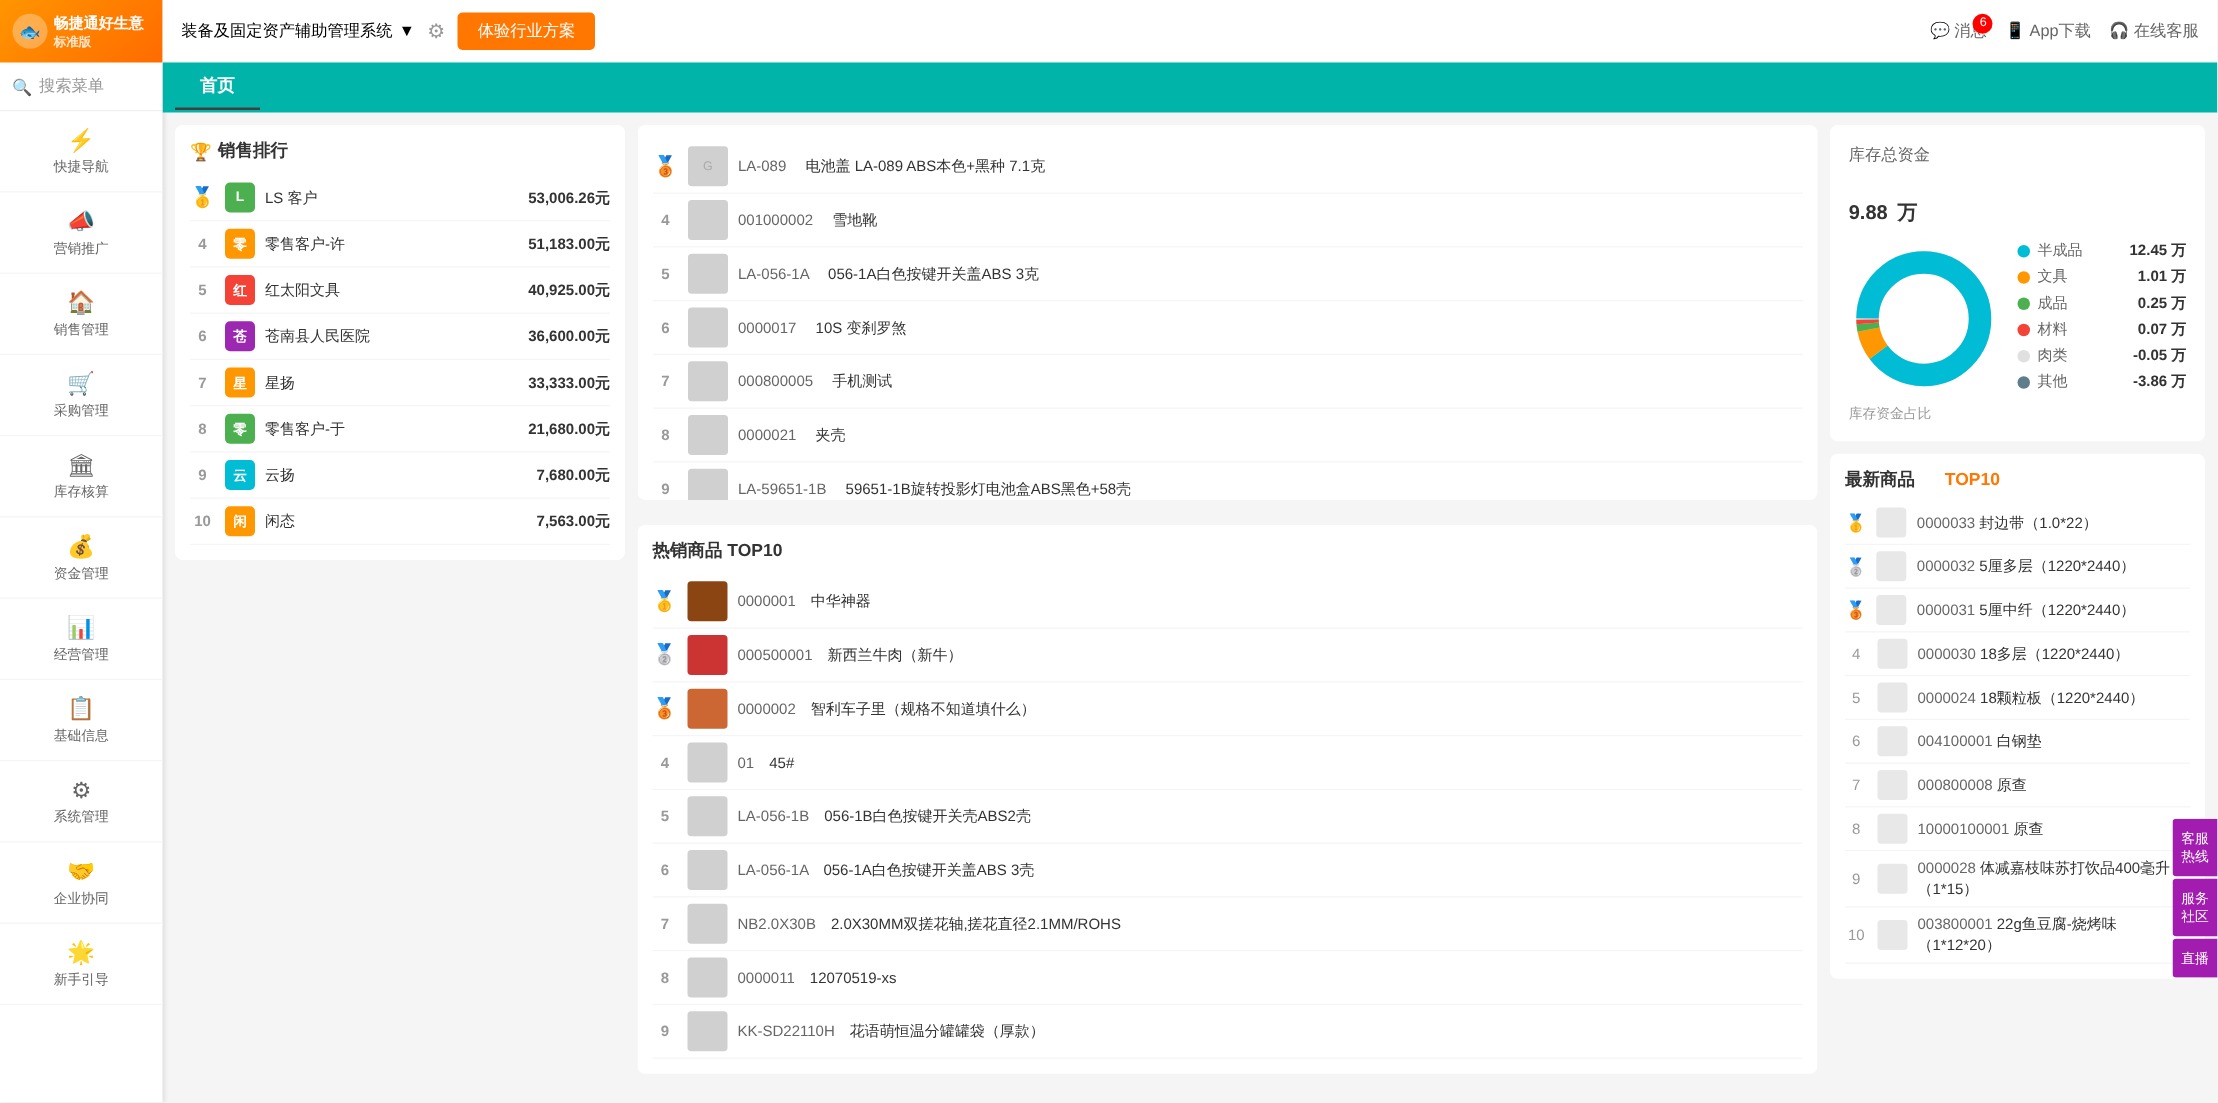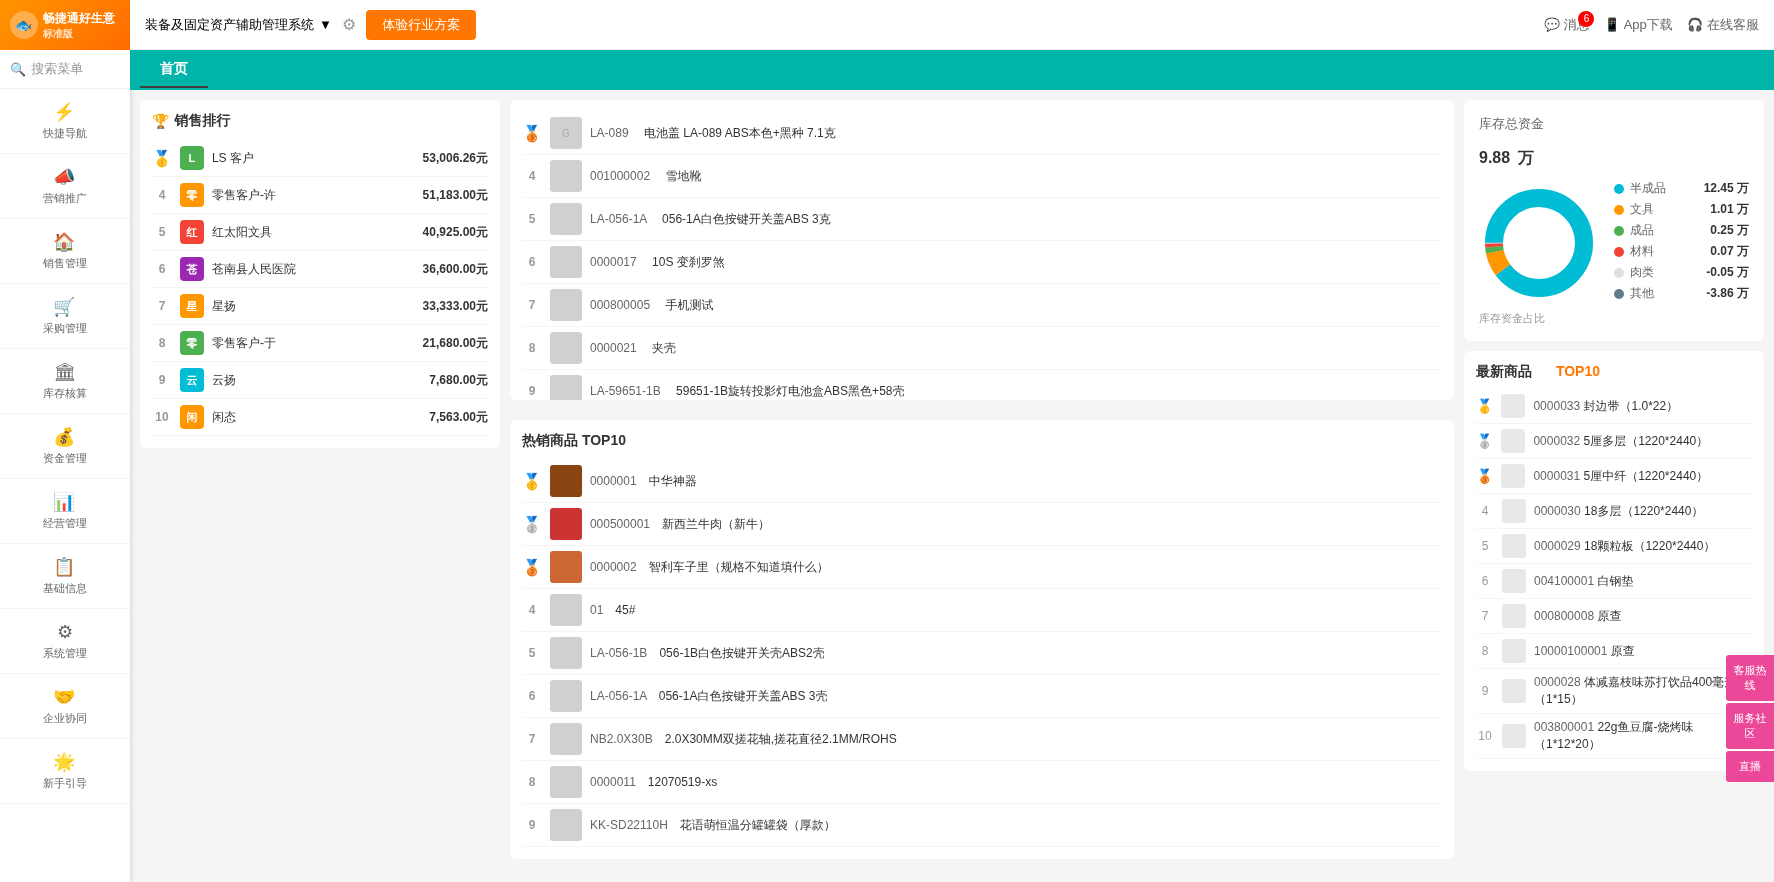--- a/index.html
+++ b/index.html
@@ -252,21 +252,21 @@
     
     .inventory-card {
       background: white;
       border-radius: 6px;
       padding: 15px;
       margin-bottom: 10px;
     }
     .inventory-title {
       font-size: 13px;
       color: #666;
-      margin-bottom: 5px;
+      margin-bottom: 17px;
     }
     .inventory-amount {
       font-size: 28px;
       font-weight: bold;
       color: #333;
       margin-bottom: 10px;
     }
     .inventory-amount span {
       font-size: 16px;
     }
@@ -355,23 +355,23 @@
     
     .float-buttons {
       position: fixed;
       right: 0;
       bottom: 100px;
       display: flex;
       flex-direction: column;
       gap: 2px;
     }
     .float-btn {
-      background: #ec4899;
+      background: #a21caf;
       color: white;
-      width: 48px;
+      width: 36px;
       padding: 8px 4px;
       text-align: center;
       font-size: 11px;
       cursor: pointer;
       border-radius: 3px 0 0 3px;
     }
 
     
     ::-webkit-scrollbar { width: 4px; }
     ::-webkit-scrollbar-track { background: #f1f1f1; }
@@ -770,21 +770,21 @@
           <span class="np-info"><span style="color:#666;">0000031</span> 5厘中纤（1220*2440）</span>
         </div>
         <div class="new-product-item">
           <span class="np-rank">4</span>
           <div class="np-img"></div>
           <span class="np-info"><span style="color:#666;">0000030</span> 18多层（1220*2440）</span>
         </div>
         <div class="new-product-item">
           <span class="np-rank">5</span>
           <div class="np-img"></div>
-          <span class="np-info"><span style="color:#666;">0000029</span> 18颗粒板（1220*2440）</span>
+          <span class="np-info"><span style="color:#666;">0000024</span> 18颗粒板（1220*2440）</span>
         </div>
         <div class="new-product-item">
           <span class="np-rank">6</span>
           <div class="np-img"></div>
           <span class="np-info"><span style="color:#666;">004100001</span> 白钢垫</span>
         </div>
         <div class="new-product-item">
           <span class="np-rank">7</span>
           <div class="np-img"></div>
           <span class="np-info"><span style="color:#666;">000800008</span> 原查</span>

